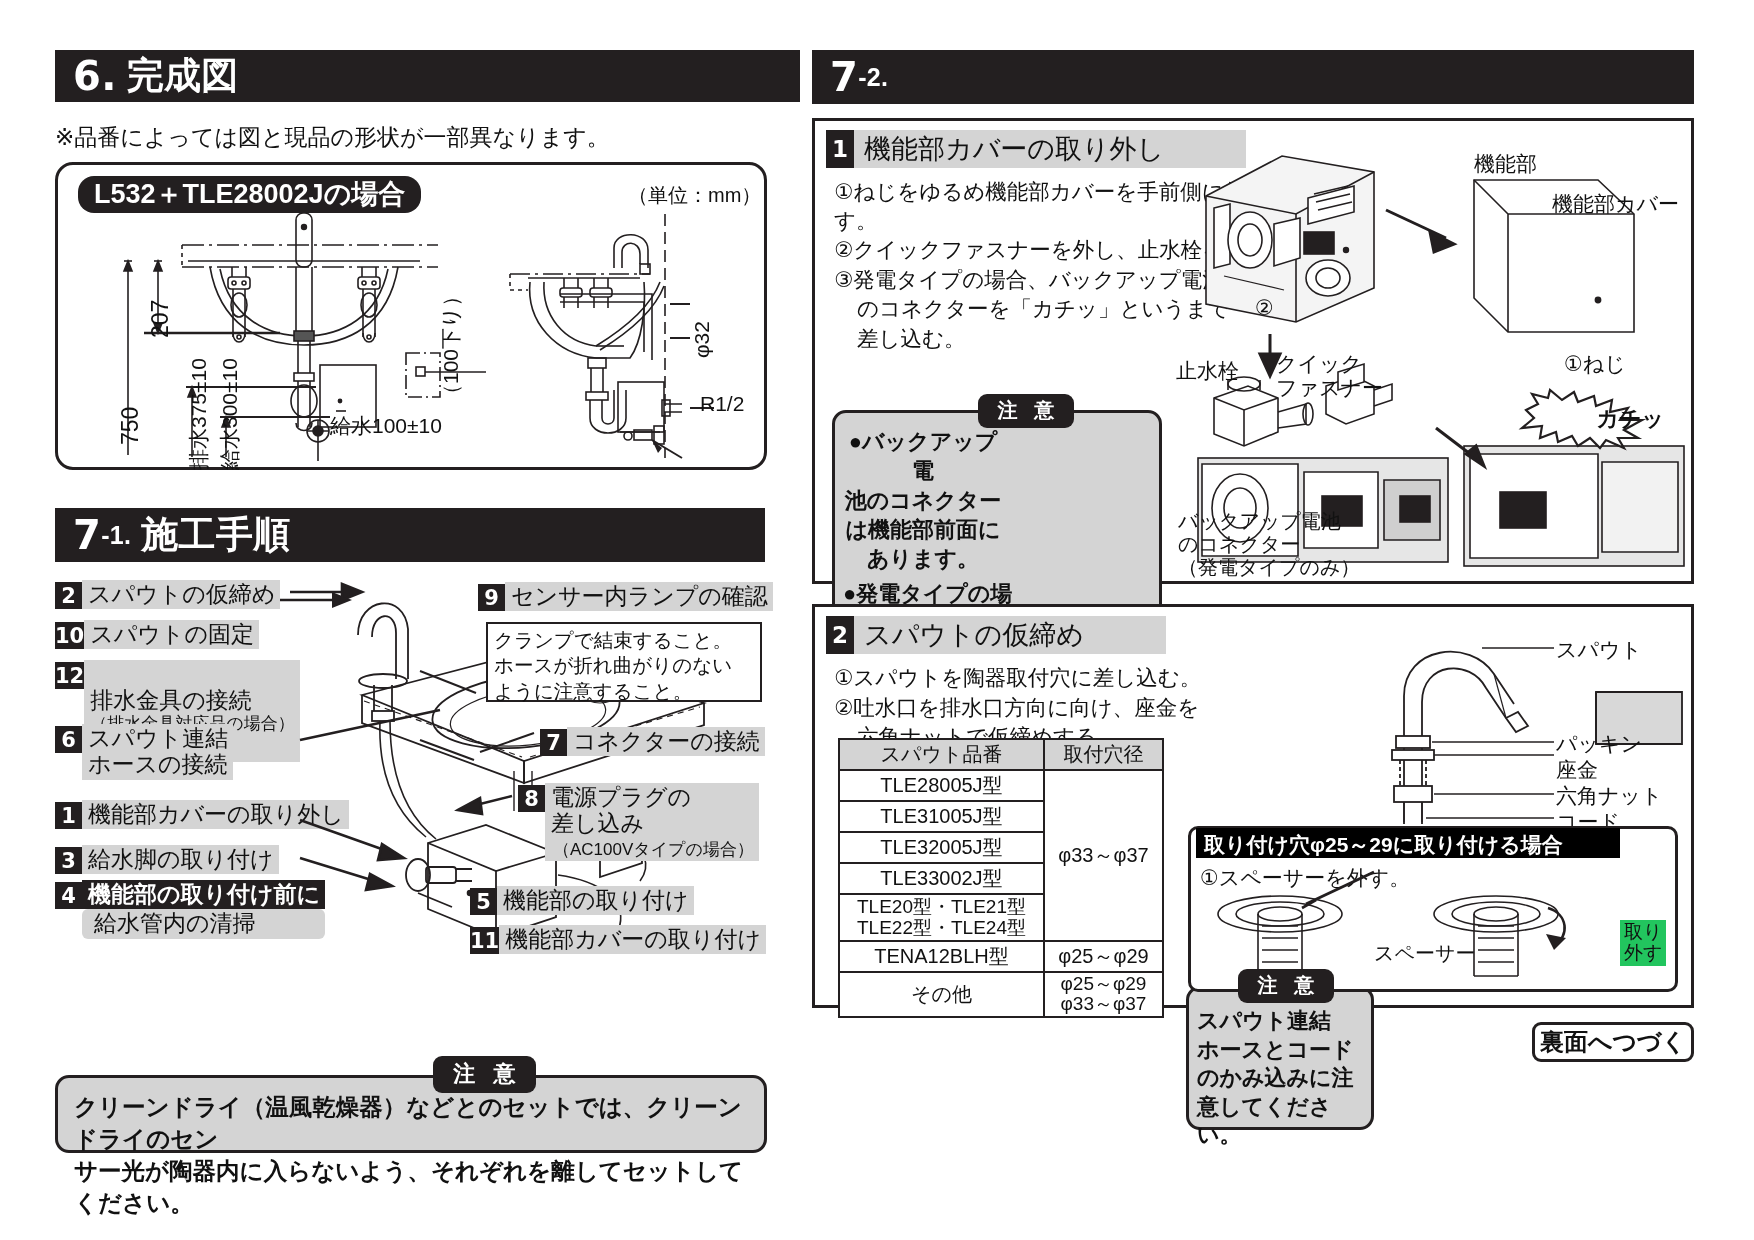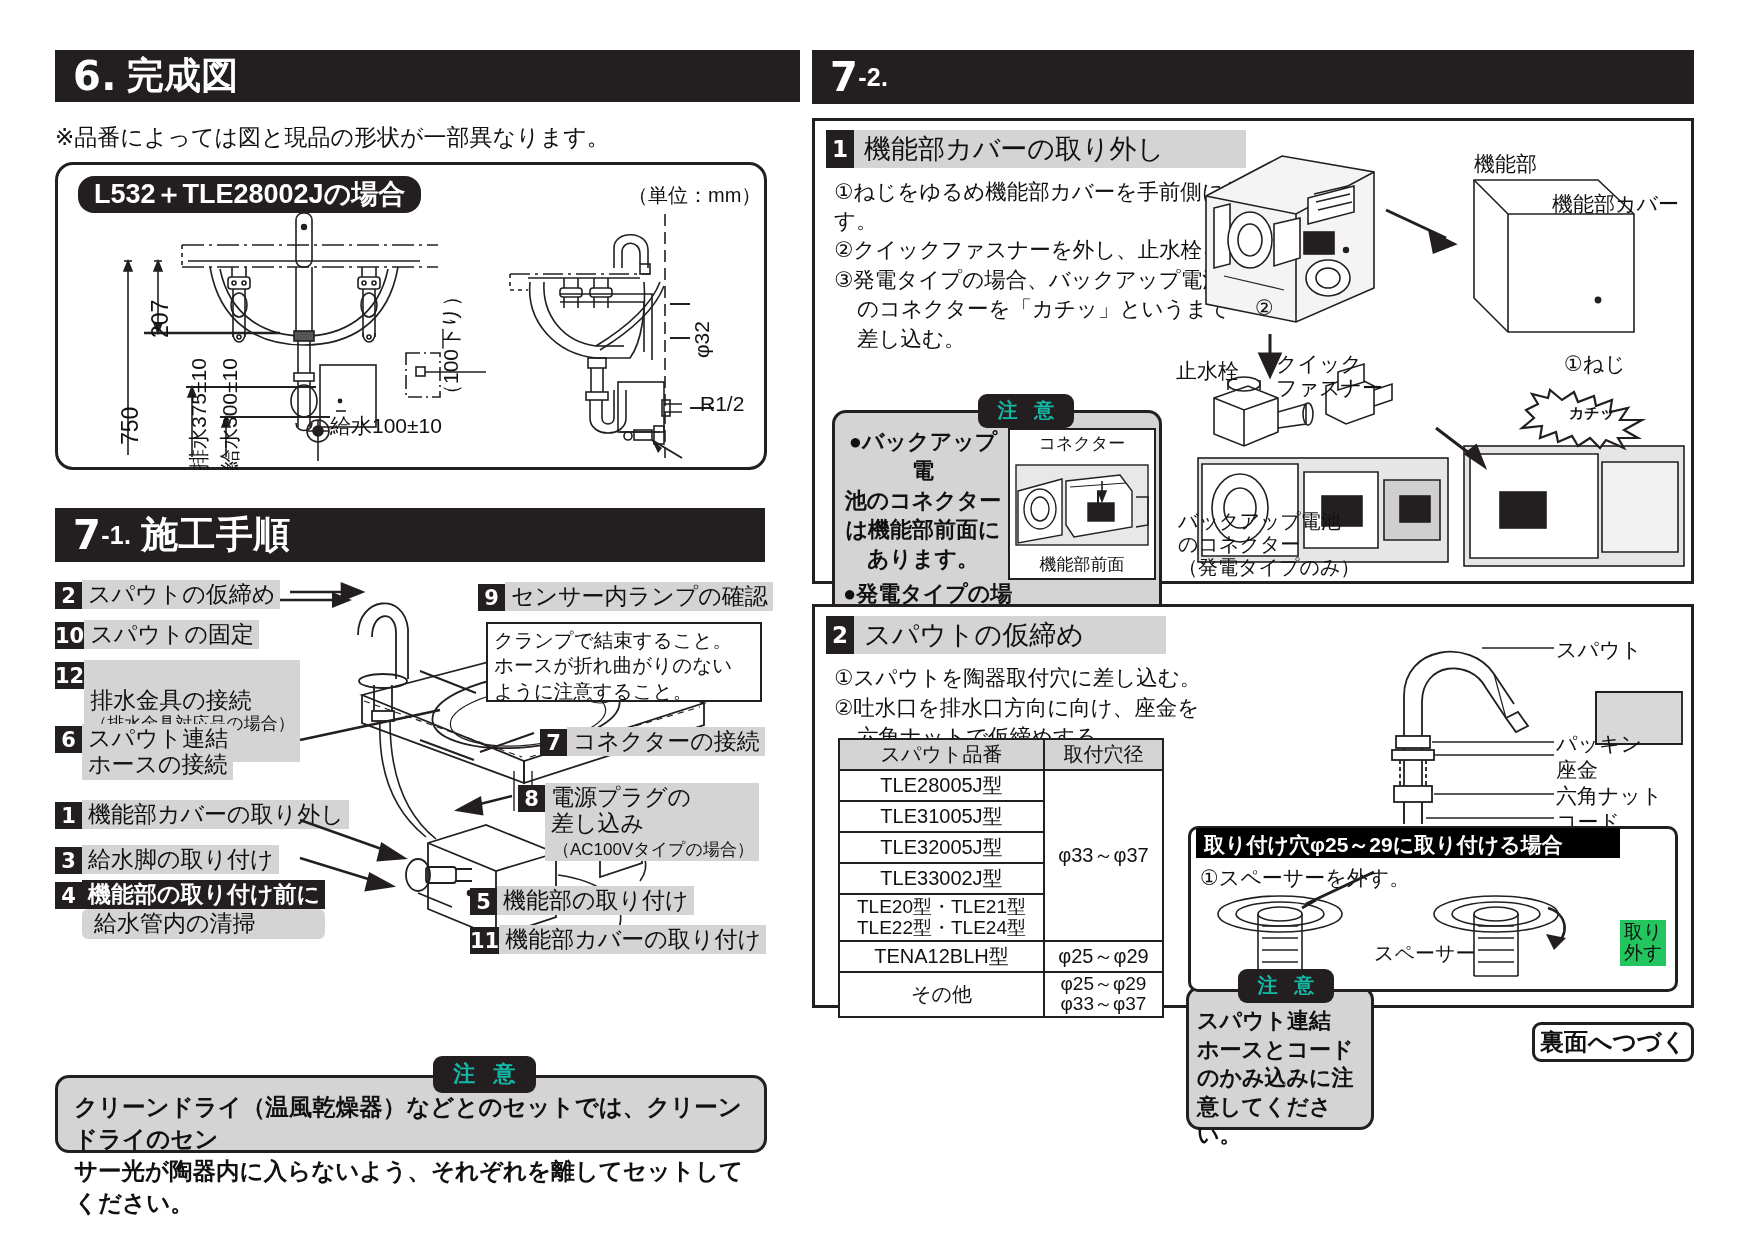--- a/index.html
+++ b/index.html
@@ -82,21 +82,21 @@
 
   
   .caution-wrap { position: relative; }
   .caution-box {
     border: 3px solid #231f20;
     border-radius: 14px;
     background: #d4d4d4;
   }
   .caution-tag {
     position: absolute;
-    background: #231f20; color: #14b8a6;
+    background: #231f20; color: #ffffff;
     border-radius: 9px;
     font-weight: bold;
     padding: 3px 14px 4px;
     letter-spacing: .28em;
     text-indent: .28em;
     z-index: 4;
   }
 
   .sec-title {
     background: #d4d4d4;
@@ -469,41 +469,20 @@
     <div style="padding:14px 6px 0 8px; font-size:22px; font-weight:bold; line-height:1.33; white-space:pre-line; width:174px;text-align:center;">●バックアップ電
 池のコネクター
 は機能部前面に
 あります。</div>
     <div style="padding:6px 6px 0 8px; font-size:22px; font-weight:bold; line-height:1.33; white-space:pre-line;">●発電タイプの場
 合、コネクター
 を接続後、機能部が作動可能に
 なるまでに約3分間かかります。</div>
   </div>
 
-  <div class="rect" style="position:absolute; left:176px; top:18px; width:148px; height:152px; border-width:2px;">
-    <div style="text-align:center; font-size:17px; padding-top:2px;">コネクター</div>
-    <svg width="146" height="96" viewBox="0 0 146 96" style="margin-top:2px;">
-      <g fill="none" stroke="#231f20" stroke-width="1.4">
-        <rect x="6" y="8" width="132" height="80" fill="#e8e8e8"></rect>
-        <path d="M8 34 L52 22 L52 78 L8 86 Z" fill="#fff"></path>
-        <ellipse cx="30" cy="52" rx="16" ry="20"></ellipse>
-        <ellipse cx="30" cy="52" rx="9" ry="12"></ellipse>
-        <path d="M56 24 L110 18 L122 34 L122 70 L64 80 L56 68 Z" fill="#fff"></path>
-        <rect x="78" y="46" width="26" height="18" fill="#231f20"></rect>
-        <path d="M88 34 L88 46" stroke-width="2"></path>
-        <path d="M60 30 L116 26" stroke-width="1"></path>
-        <path d="M126 40 L138 40 L138 68 L126 70"></path>
-      </g>
-      <g stroke="#231f20" stroke-width="1.6" fill="#231f20">
-        <path d="M92 24 L92 38" fill="none"></path>
-          <polygon points="92,44 88,34 96,34"></polygon>
-      </g>
-    </svg>
-    <div style="text-align:center; font-size:17px;">機能部前面</div>
-  </div>
 </div>
 
 <svg class="abs" style="left:1178px; top:128px;" width="510" height="440" viewBox="0 0 510 440">
   <g fill="none" stroke="#231f20" stroke-width="1.6">
 
     <path d="M28 68 L104 28 L196 44 L196 160 L118 194 L28 176 Z" fill="#f4f4f4"></path>
     <path d="M28 68 L118 86 L196 44"></path>
     <path d="M118 86 L118 194"></path>
     <path d="M36 80 L52 76 L52 136 L36 140 Z" fill="#fff"></path>
     <ellipse cx="72" cy="112" rx="22" ry="28" fill="#fff"></ellipse>
@@ -566,21 +545,21 @@
 <div class="abs" style="left:1276px; top:352px; font-size:21px; line-height:1.12; white-space:pre-line;">クイック
 ファスナー</div>
 <div class="abs" style="left:1178px; top:510px; font-size:20px; line-height:1.15; white-space:pre-line;">バックアップ電池
 のコネクター
 （発電タイプのみ）</div>
 
 <div class="abs" style="left:1520px; top:390px; width:128px; height:58px;">
   <svg width="128" height="58" viewBox="0 0 128 58">
     <polygon points="6,20 18,14 12,4 28,8 30,0 42,10 54,2 58,12 74,6 76,16 92,10 90,22 108,18 100,30 122,30 104,40 118,48 98,48 104,58 86,50 80,58 70,48 58,56 52,46 38,52 36,42 20,48 22,36 2,38 14,28" fill="#fff" stroke="#231f20" stroke-width="2.2"></polygon>
   </svg>
-  <div style="position:absolute; left:8px; top:14px; width:128px; text-align:center; font-size:15px; font-weight:bold;">カチッ</div>
+  <div style="position:absolute; left:16px; top:14px; width:128px; text-align:right; font-size:22px; font-weight:bold;">カチッ</div>
 </div>
 
 <div class="abs rect" style="left:812px; top:604px; width:882px; height:404px;"></div>
 
 <div class="abs sec-title" style="left:826px; top:616px; width:340px; height:38px;">
   <span class="n" style="width:28px; height:38px; font-size:23px;">2</span>
   <span class="t" style="font-size:27px; padding-left:10px;">スパウトの仮締め</span>
 </div>
 
 <div class="abs olist" style="left:834px; top:664px; width:420px;">

